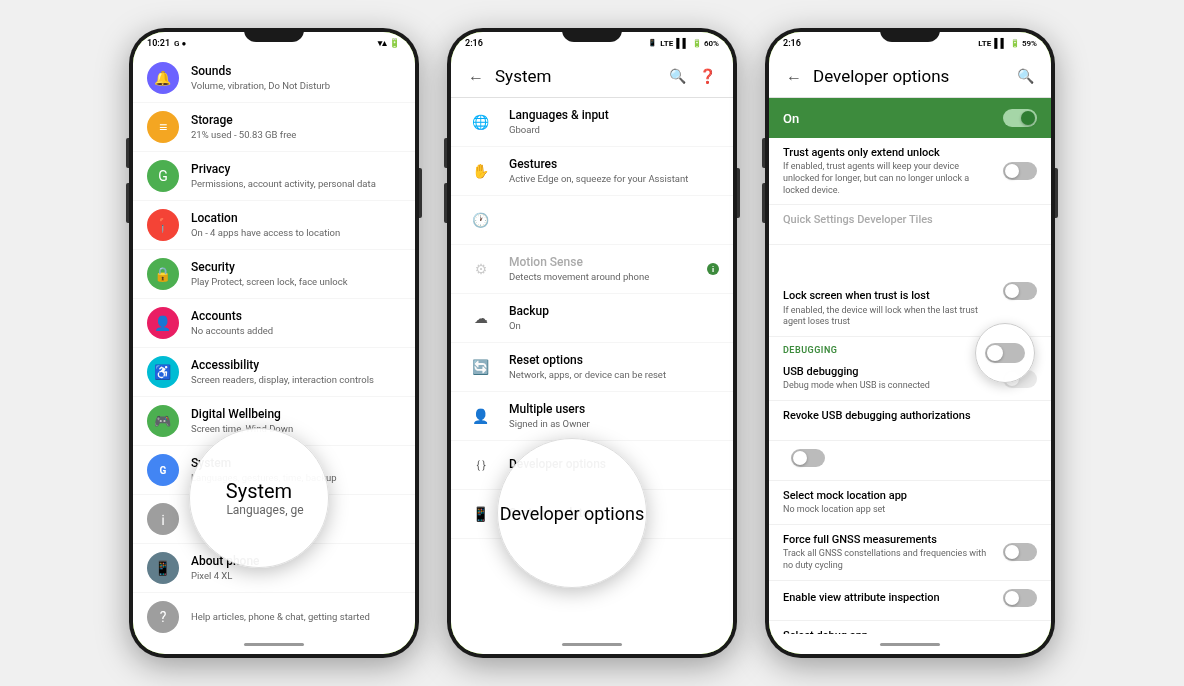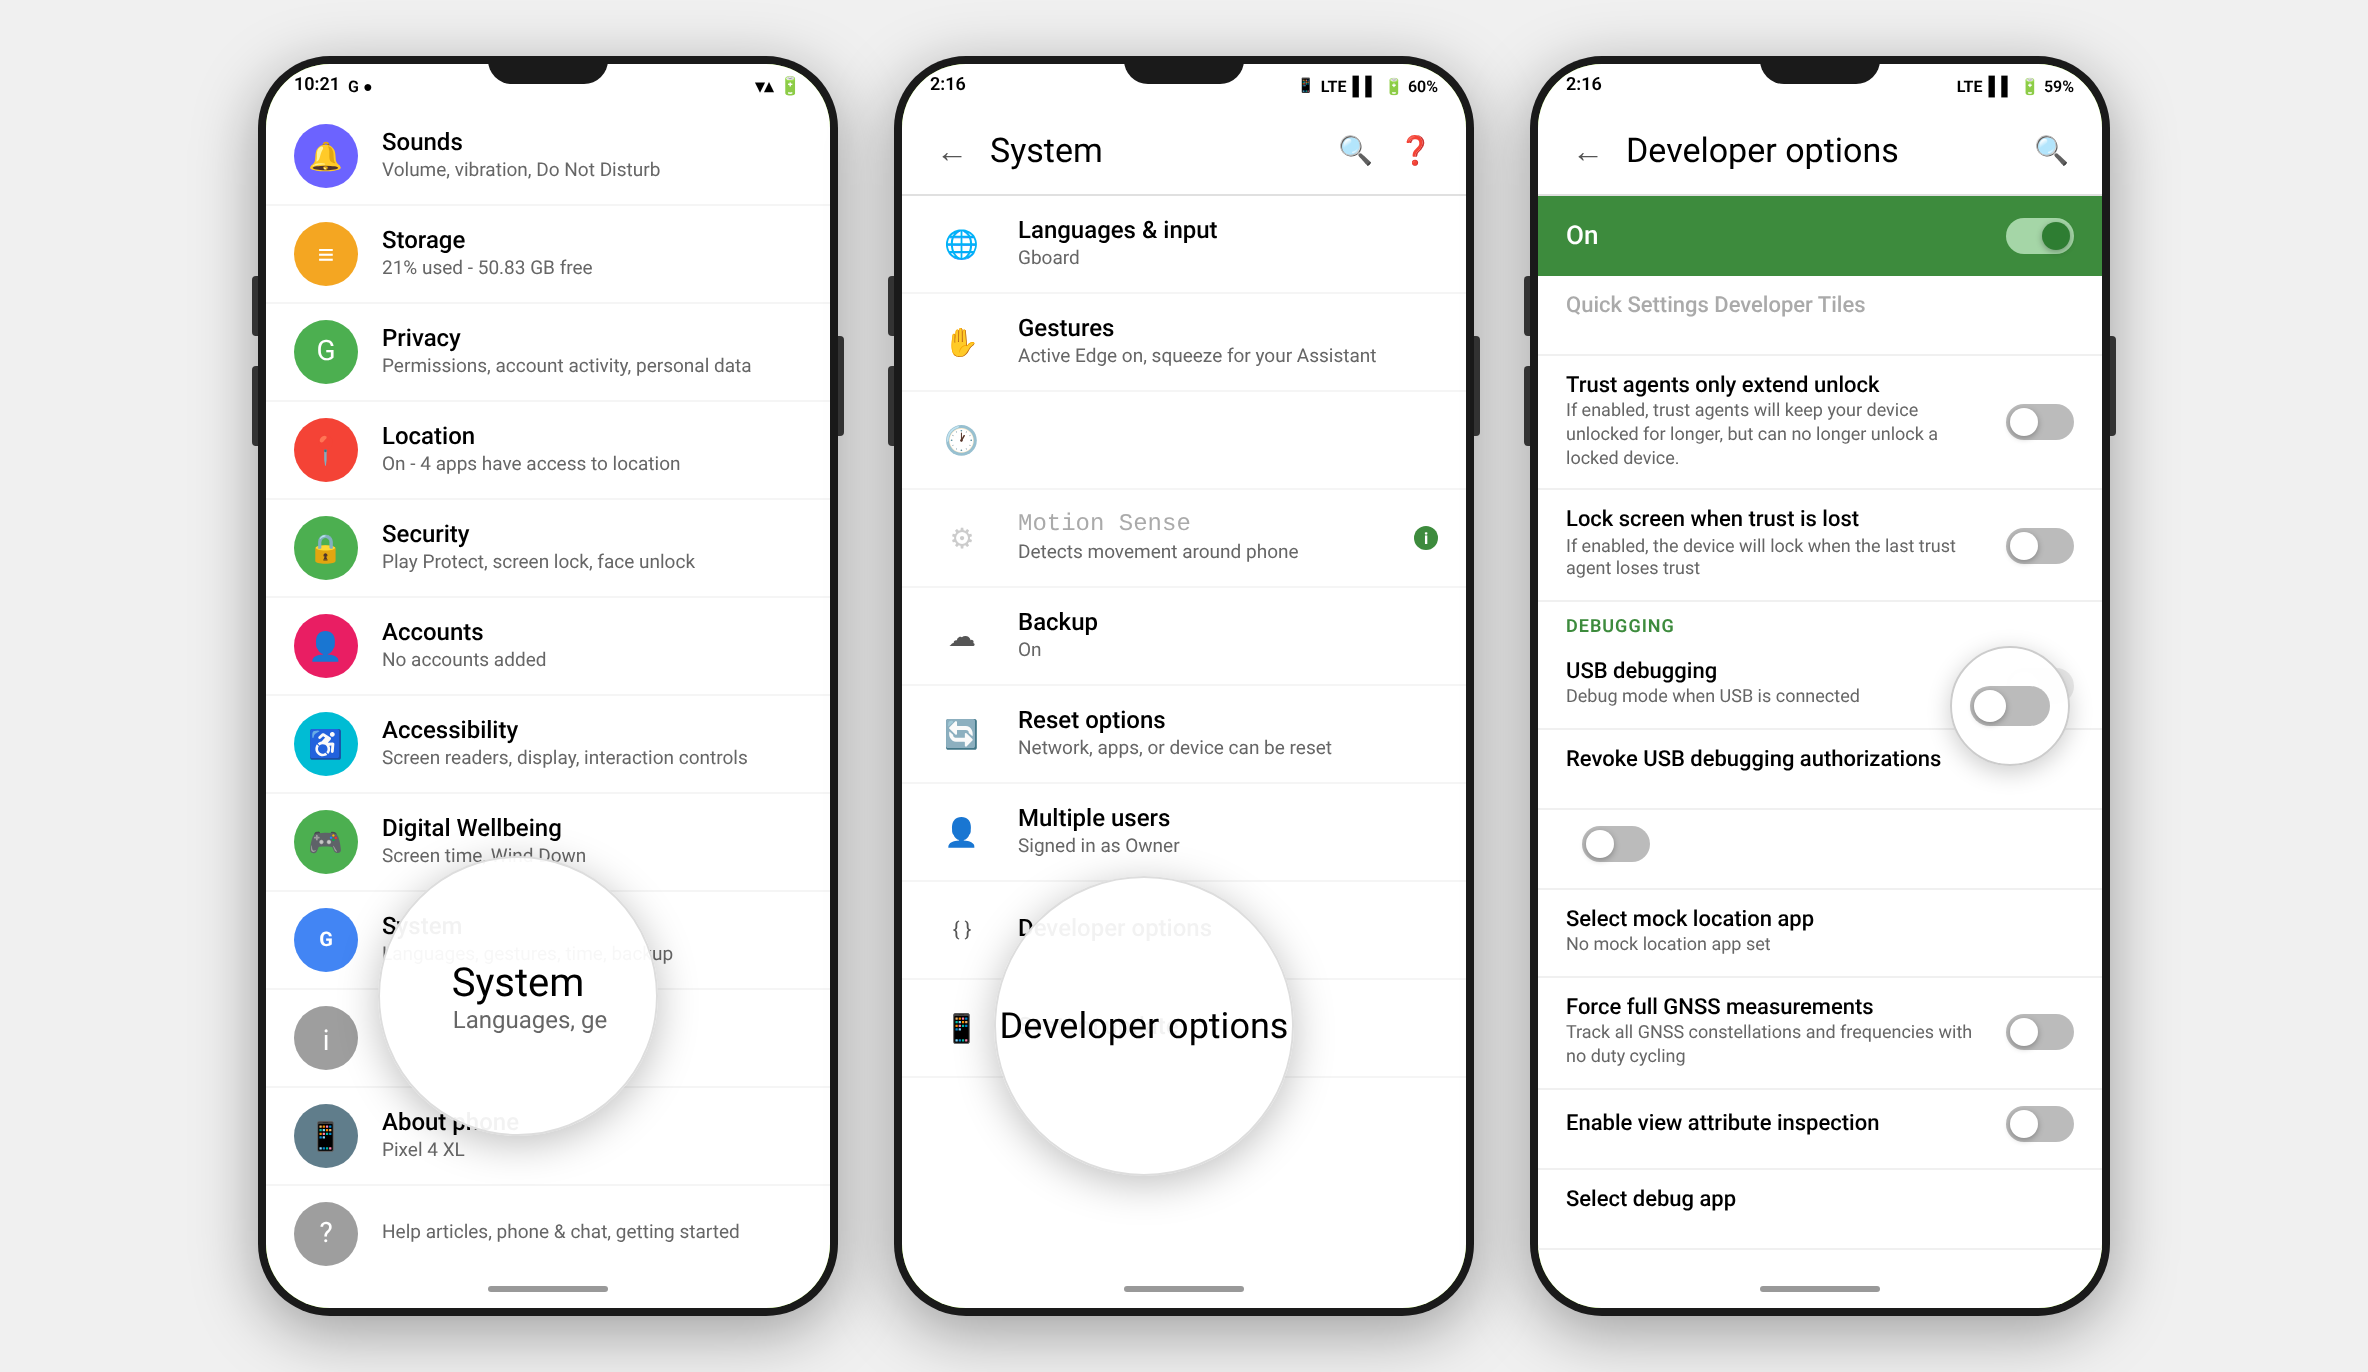--- a/index.html
+++ b/index.html
@@ -550,21 +550,21 @@
           </div>
         </div>
 
         <div class="settings-item">
           <div class="settings-icon" style="background:transparent;color:#555;">🕐</div>
         </div>
 
         <div class="settings-item">
           <div class="settings-icon" style="background:transparent;color:#ccc;">⚙</div>
           <div class="settings-text" style="flex:1;">
-            <div class="settings-title" style="color:#aaa;font-family:Liberation Mono, monospace;">Motion Sense</div>
+            <div class="settings-title" style="color:#aaa;">Motion Sense</div>
             <div class="settings-subtitle">Detects movement around phone</div>
           </div>
           <div class="motion-sense-info">i</div>
         </div>
 
         <div class="settings-item">
           <div class="settings-icon" style="background:transparent;color:#555;">☁</div>
           <div class="settings-text">
             <div class="settings-title">Backup</div>
             <div class="settings-subtitle">On</div>
@@ -643,36 +643,36 @@
       </div>
 
       <div class="dev-on-bar">
         <span class="dev-on-text">On</span>
         <div class="toggle toggle-on"></div>
       </div>
 
       <div class="dev-settings-list">
 
         <div class="dev-item">
-          <div class="dev-item-title" style="color:#aaa;">Quick Settings Developer Tiles</div>
-        </div>
-
-        <div class="dev-item">
           <div class="dev-item-row">
             <div style="flex:1;">
               <div class="dev-item-title">Trust agents only extend unlock</div>
               <div class="dev-item-subtitle">If enabled, trust agents will keep your device unlocked for longer, but can no longer unlock a locked device.</div>
             </div>
             <div class="toggle toggle-off" style="margin-left:8px;flex-shrink:0;"></div>
           </div>
         </div>
 
         <div class="dev-item">
+          <div class="dev-item-title" style="color:#aaa;">Quick Settings Developer Tiles</div>
+        </div>
+
+        <div class="dev-item">
           <div class="dev-item-row">
-            <div style="flex:1;">
+            <div style="flex:1;margin-top:36px;">
               <div class="dev-item-title">Lock screen when trust is lost</div>
               <div class="dev-item-subtitle">If enabled, the device will lock when the last trust agent loses trust</div>
             </div>
             <div class="toggle toggle-off" style="margin-left:8px;flex-shrink:0;"></div>
           </div>
         </div>
 
         <div class="section-label">DEBUGGING</div>
 
         <div class="dev-item" style="position:relative;">

